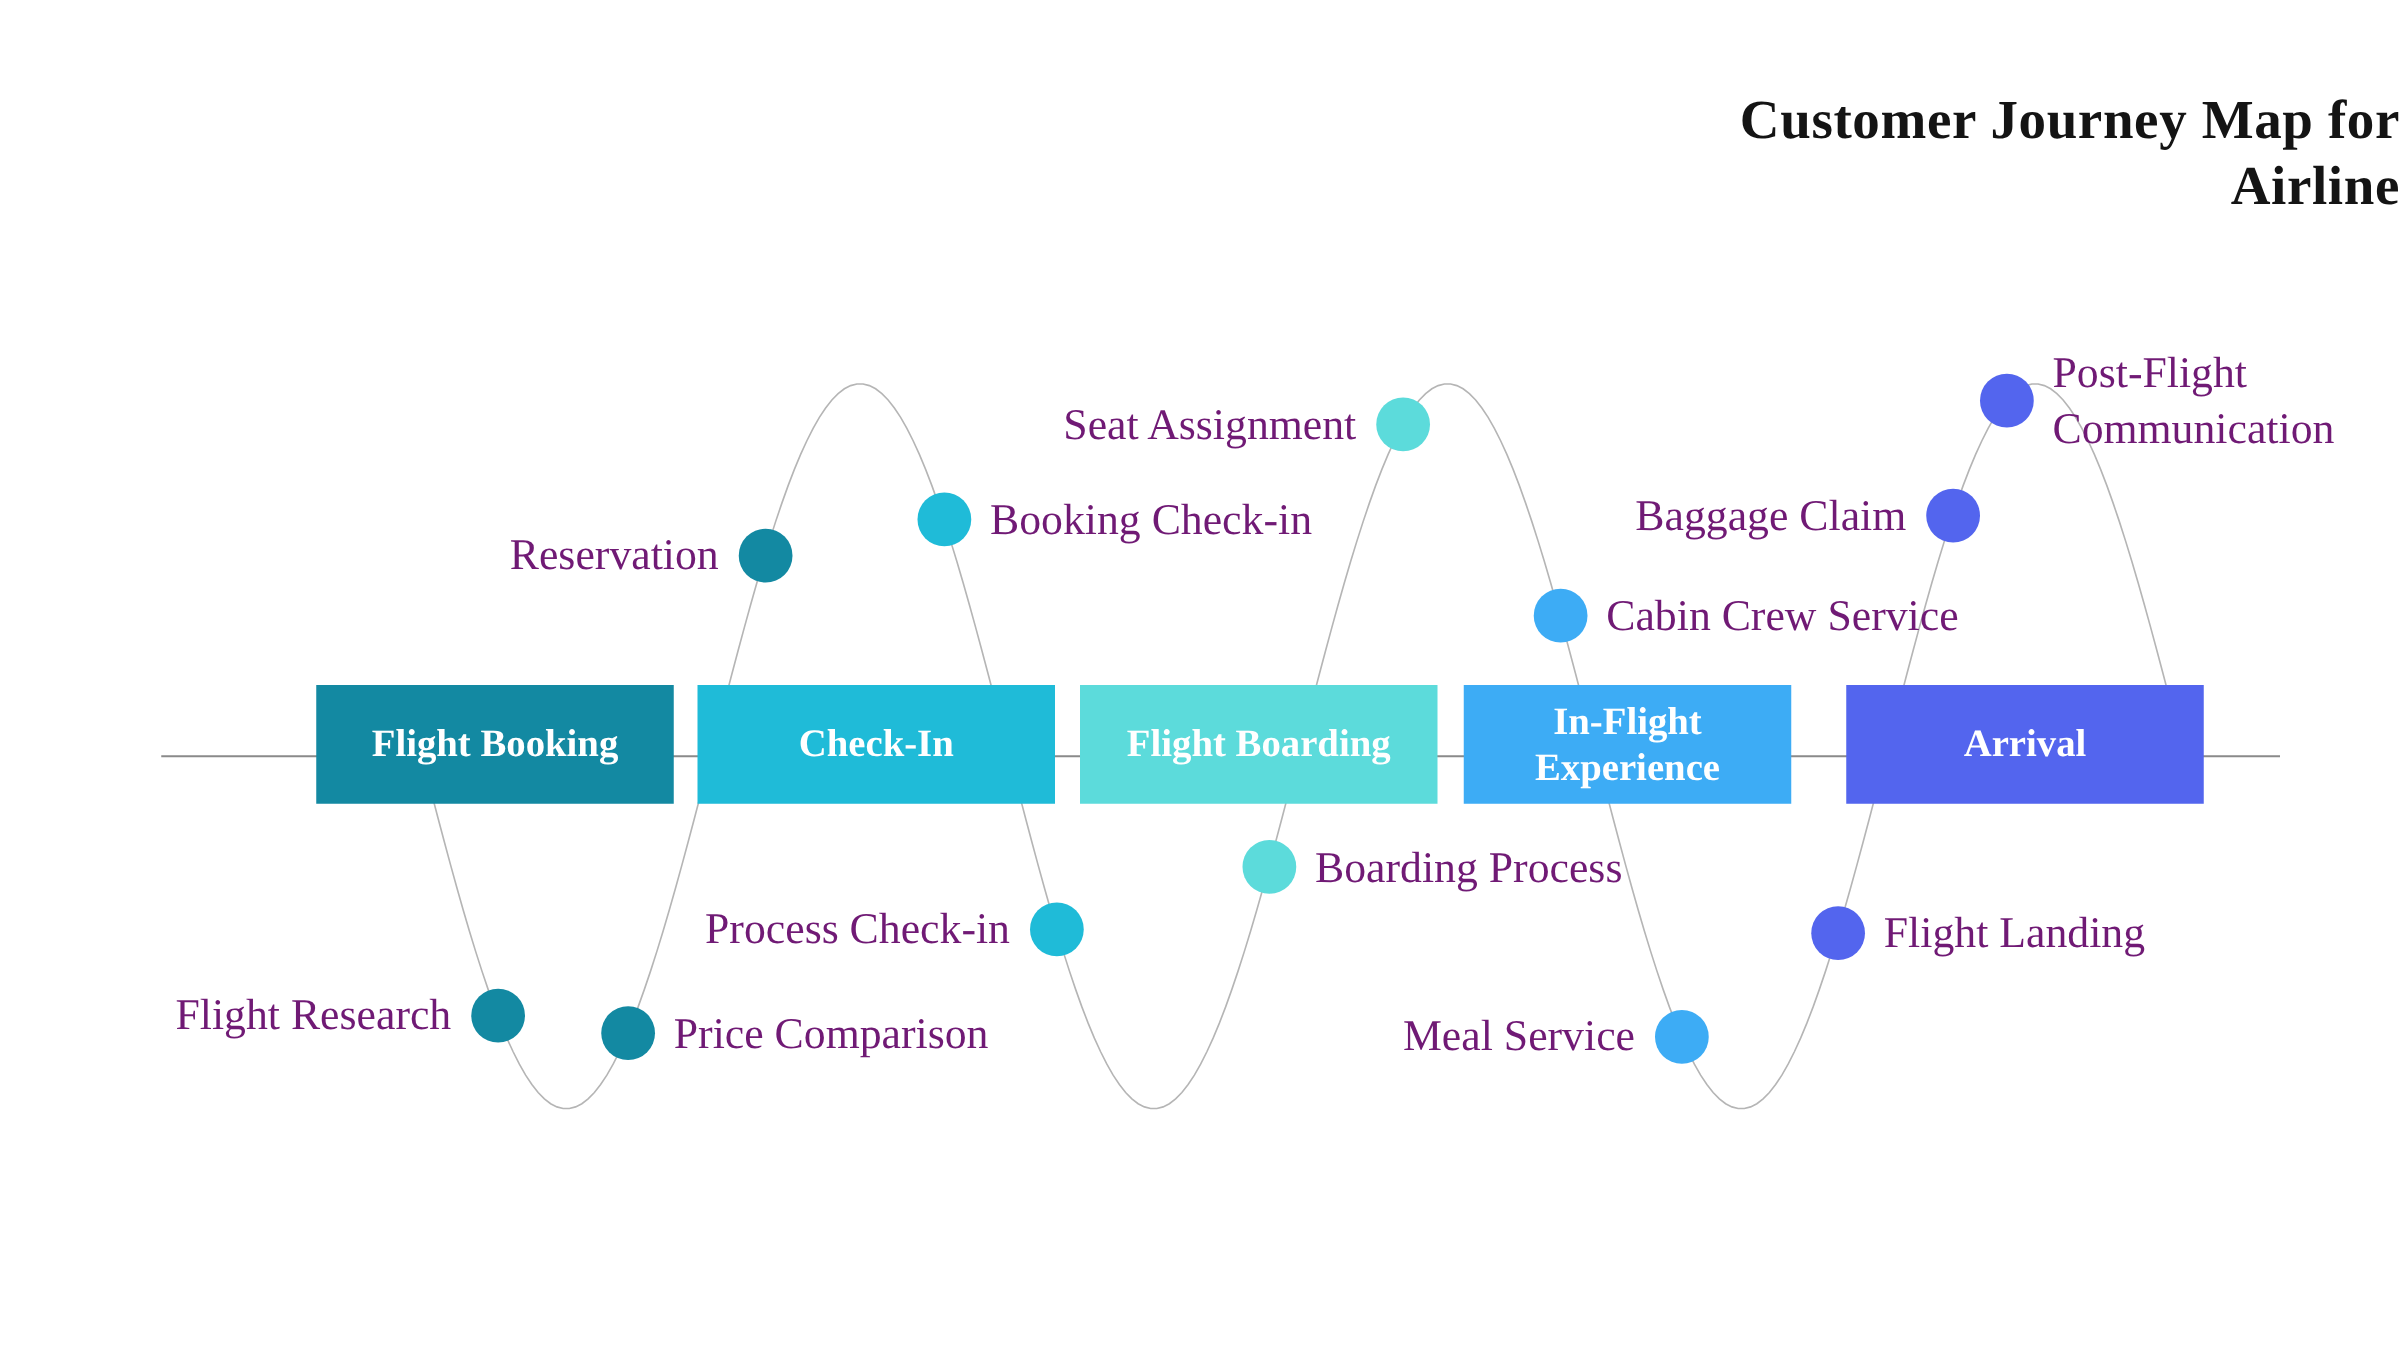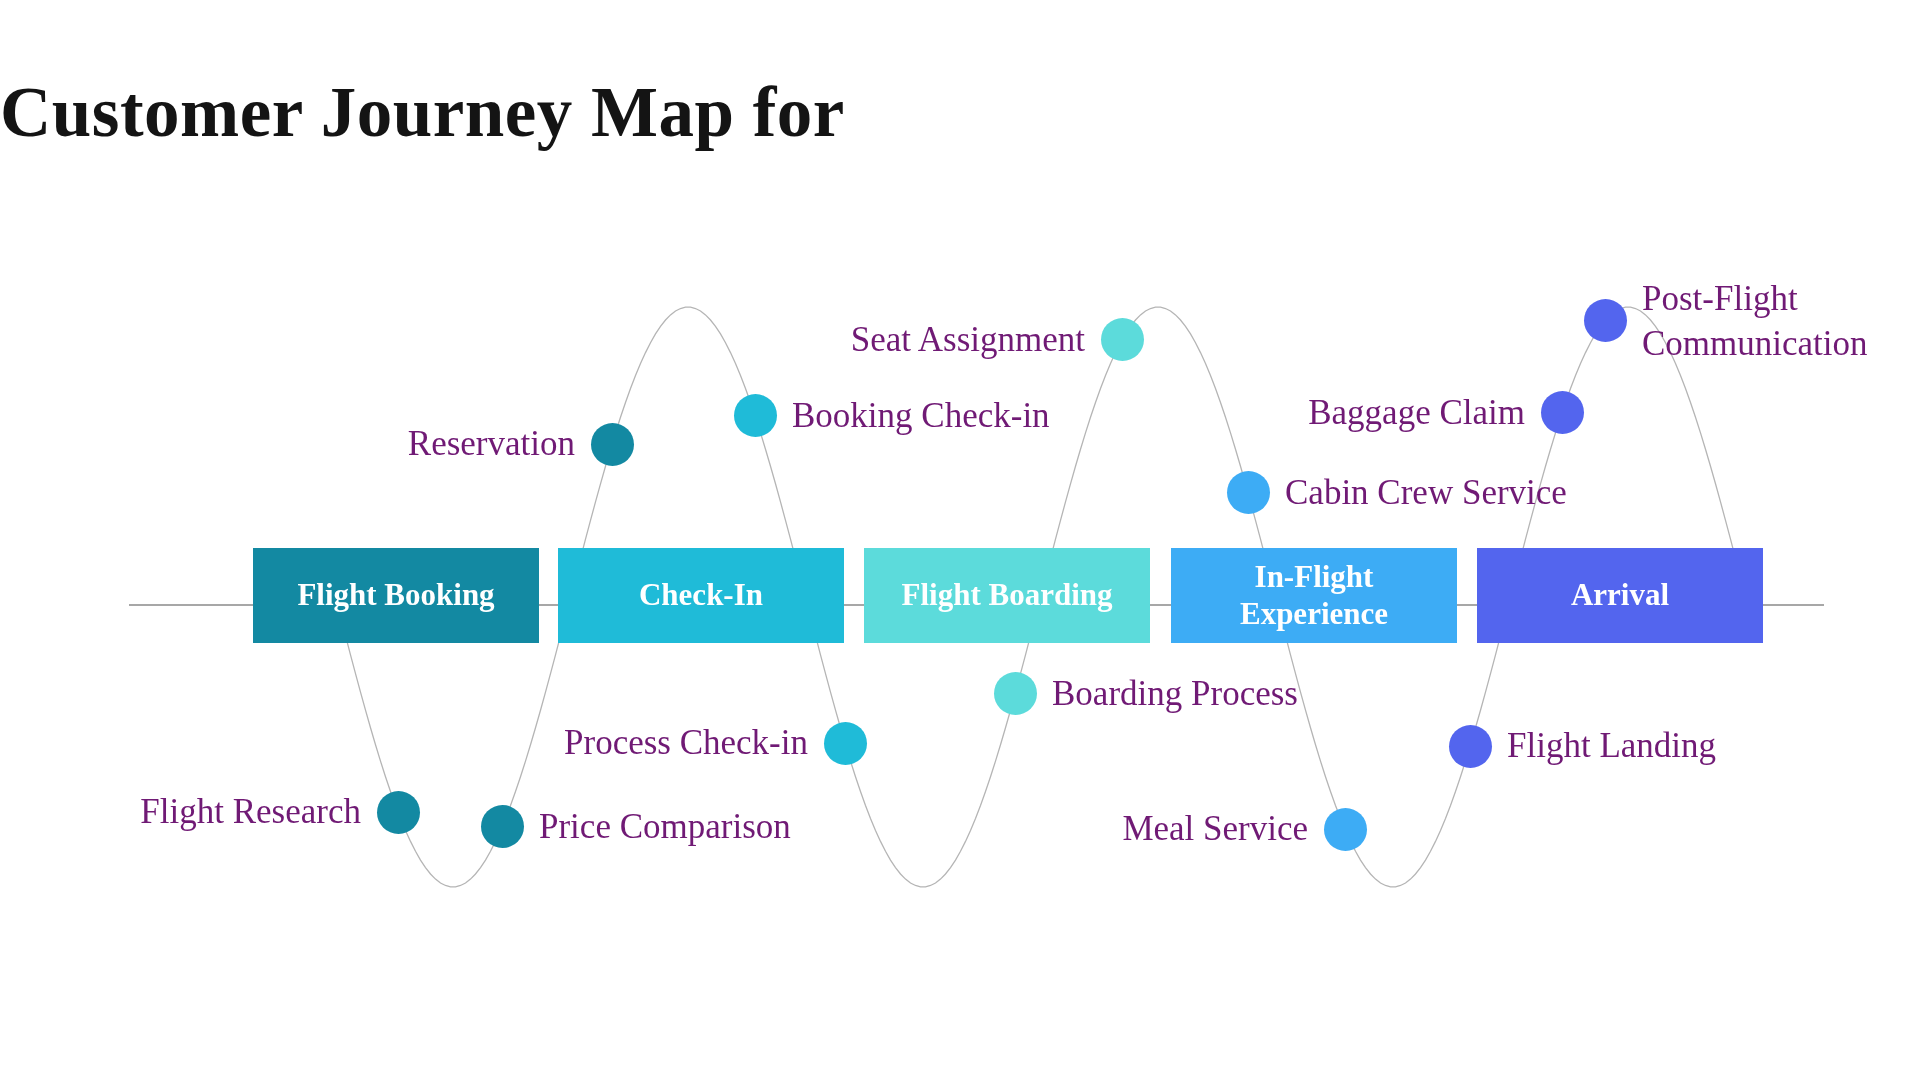--- a/index.html
+++ b/index.html
@@ -4,21 +4,21 @@
 <style>
   html,body{margin:0;padding:0;}
   body{
     width:1920px;height:1080px;overflow:hidden;background:#ffffff;
     font-family:"Liberation Serif","DejaVu Serif",serif;
   }
   .canvas{position:relative;width:1920px;height:1080px;}
   .curve-svg{position:absolute;left:0;top:0;z-index:1;}
   .title{
     position:absolute;top:70px;left:0;width:100%;z-index:2;
-    text-align:left;font-size:71px;font-weight:bold;color:#141414;line-height:1.2;
+    text-align:right;font-size:44px;font-weight:bold;color:#141414;line-height:1.2;
     letter-spacing:0.5px;
   }
   .stage{
     position:absolute;z-index:3;display:flex;align-items:center;justify-content:center;
     color:#ffffff;font-weight:bold;font-size:31px;line-height:1.18;text-align:center;
     padding:0 16px;box-sizing:border-box;
   }
   .tp-dot{position:absolute;z-index:4;width:43px;height:43px;border-radius:50%;}
   .tp-label{
     position:absolute;z-index:4;transform:translateY(-50%);
@@ -31,32 +31,33 @@
 
 <div class="canvas">
 
   <svg class="curve-svg" width="1920" height="1080" viewBox="0 0 1920 1080">
     <line fill="none" stroke-width="1.5" x1="129" y1="605" x2="1824" y2="605" stroke="#8a8a8a"></line>
     <polyline fill="none" stroke-width="1.3" points="335.5,597.0 340.5,616.4 345.5,635.7 350.5,654.8 355.5,673.6 360.5,692.1 365.5,710.2 370.5,727.8 375.5,744.8 380.5,761.1 385.5,776.7 390.5,791.5 395.5,805.5 400.5,818.5 405.5,830.5 410.5,841.4 415.5,851.3 420.5,860.1 425.5,867.6 430.5,874.0 435.5,879.1 440.5,883.0 445.5,885.5 450.5,886.8 455.5,886.8 460.5,885.5 465.5,883.0 470.5,879.1 475.5,874.0 480.5,867.6 485.5,860.1 490.5,851.3 495.5,841.4 500.5,830.5 505.5,818.5 510.5,805.5 515.5,791.5 520.5,776.7 525.5,761.1 530.5,744.8 535.5,727.8 540.5,710.2 545.5,692.1 550.5,673.6 555.5,654.8 560.5,635.7 565.5,616.4 570.5,597.0 575.5,577.6 580.5,558.3 585.5,539.2 590.5,520.4 595.5,501.9 600.5,483.8 605.5,466.2 610.5,449.2 615.5,432.9 620.5,417.3 625.5,402.5 630.5,388.5 635.5,375.5 640.5,363.5 645.5,352.6 650.5,342.7 655.5,333.9 660.5,326.4 665.5,320.0 670.5,314.9 675.5,311.0 680.5,308.5 685.5,307.2 690.5,307.2 695.5,308.5 700.5,311.0 705.5,314.9 710.5,320.0 715.5,326.4 720.5,333.9 725.5,342.7 730.5,352.6 735.5,363.5 740.5,375.5 745.5,388.5 750.5,402.5 755.5,417.3 760.5,432.9 765.5,449.2 770.5,466.2 775.5,483.8 780.5,501.9 785.5,520.4 790.5,539.2 795.5,558.3 800.5,577.6 805.5,597.0 810.5,616.4 815.5,635.7 820.5,654.8 825.5,673.6 830.5,692.1 835.5,710.2 840.5,727.8 845.5,744.8 850.5,761.1 855.5,776.7 860.5,791.5 865.5,805.5 870.5,818.5 875.5,830.5 880.5,841.4 885.5,851.3 890.5,860.1 895.5,867.6 900.5,874.0 905.5,879.1 910.5,883.0 915.5,885.5 920.5,886.8 925.5,886.8 930.5,885.5 935.5,883.0 940.5,879.1 945.5,874.0 950.5,867.6 955.5,860.1 960.5,851.3 965.5,841.4 970.5,830.5 975.5,818.5 980.5,805.5 985.5,791.5 990.5,776.7 995.5,761.1 1000.5,744.8 1005.5,727.8 1010.5,710.2 1015.5,692.1 1020.5,673.6 1025.5,654.8 1030.5,635.7 1035.5,616.4 1040.5,597.0 1045.5,577.6 1050.5,558.3 1055.5,539.2 1060.5,520.4 1065.5,501.9 1070.5,483.8 1075.5,466.2 1080.5,449.2 1085.5,432.9 1090.5,417.3 1095.5,402.5 1100.5,388.5 1105.5,375.5 1110.5,363.5 1115.5,352.6 1120.5,342.7 1125.5,333.9 1130.5,326.4 1135.5,320.0 1140.5,314.9 1145.5,311.0 1150.5,308.5 1155.5,307.2 1160.5,307.2 1165.5,308.5 1170.5,311.0 1175.5,314.9 1180.5,320.0 1185.5,326.4 1190.5,333.9 1195.5,342.7 1200.5,352.6 1205.5,363.5 1210.5,375.5 1215.5,388.5 1220.5,402.5 1225.5,417.3 1230.5,432.9 1235.5,449.2 1240.5,466.2 1245.5,483.8 1250.5,501.9 1255.5,520.4 1260.5,539.2 1265.5,558.3 1270.5,577.6 1275.5,597.0 1280.5,616.4 1285.5,635.7 1290.5,654.8 1295.5,673.6 1300.5,692.1 1305.5,710.2 1310.5,727.8 1315.5,744.8 1320.5,761.1 1325.5,776.7 1330.5,791.5 1335.5,805.5 1340.5,818.5 1345.5,830.5 1350.5,841.4 1355.5,851.3 1360.5,860.1 1365.5,867.6 1370.5,874.0 1375.5,879.1 1380.5,883.0 1385.5,885.5 1390.5,886.8 1395.5,886.8 1400.5,885.5 1405.5,883.0 1410.5,879.1 1415.5,874.0 1420.5,867.6 1425.5,860.1 1430.5,851.3 1435.5,841.4 1440.5,830.5 1445.5,818.5 1450.5,805.5 1455.5,791.5 1460.5,776.7 1465.5,761.1 1470.5,744.8 1475.5,727.8 1480.5,710.2 1485.5,692.1 1490.5,673.6 1495.5,654.8 1500.5,635.7 1505.5,616.4 1510.5,597.0 1515.5,577.6 1520.5,558.3 1525.5,539.2 1530.5,520.4 1535.5,501.9 1540.5,483.8 1545.5,466.2 1550.5,449.2 1555.5,432.9 1560.5,417.3 1565.5,402.5 1570.5,388.5 1575.5,375.5 1580.5,363.5 1585.5,352.6 1590.5,342.7 1595.5,333.9 1600.5,326.4 1605.5,320.0 1610.5,314.9 1615.5,311.0 1620.5,308.5 1625.5,307.2 1630.5,307.2 1635.5,308.5 1640.5,311.0 1645.5,314.9 1650.5,320.0 1655.5,326.4 1660.5,333.9 1665.5,342.7 1670.5,352.6 1675.5,363.5 1680.5,375.5 1685.5,388.5 1690.5,402.5 1695.5,417.3 1700.5,432.9 1705.5,449.2 1710.5,466.2 1715.5,483.8 1720.5,501.9 1725.5,520.4 1730.5,539.2 1735.5,558.3 1740.5,577.6 1745.5,597.0" stroke="#b5b5b5"></polyline>
   </svg>
 
   <div class="title">
     <div>Customer Journey Map for</div>
+    <div>Airline</div>
   </div>
 
   <div class="stage" style="left: 253px; top: 548px; width: 286px; height: 95px; background: rgb(19, 137, 162);">
     <span class="stage-label">Flight Booking</span>
   </div>
   <div class="stage" style="left: 558px; top: 548px; width: 286px; height: 95px; background: rgb(31, 187, 216);">
     <span class="stage-label">Check-In</span>
   </div>
   <div class="stage" style="left: 864px; top: 548px; width: 286px; height: 95px; background: rgb(92, 219, 219);">
     <span class="stage-label">Flight Boarding</span>
   </div>
-  <div class="stage" style="left: 1171px; top: 548px; width: 286px; height: 95px; background: rgb(61, 172, 245);">
+  <div class="stage" style="left: 1171px; top: 548px; width: 262px; height: 95px; background: rgb(61, 172, 245);">
     <span class="stage-label">In-Flight Experience</span>
   </div>
   <div class="stage" style="left: 1477px; top: 548px; width: 286px; height: 95px; background: rgb(83, 101, 238);">
     <span class="stage-label">Arrival</span>
   </div>
 
   <div class="tp-dot" style="left: 376.5px; top: 790.579px; background: rgb(19, 137, 162);"></div>
   <div class="tp-dot" style="left: 480.5px; top: 805.474px; background: rgb(19, 137, 162);"></div>
   <div class="tp-dot" style="left: 590.5px; top: 422.738px; background: rgb(19, 137, 162);"></div>
   <div class="tp-dot" style="left: 733.5px; top: 394.255px; background: rgb(31, 187, 216);"></div>

